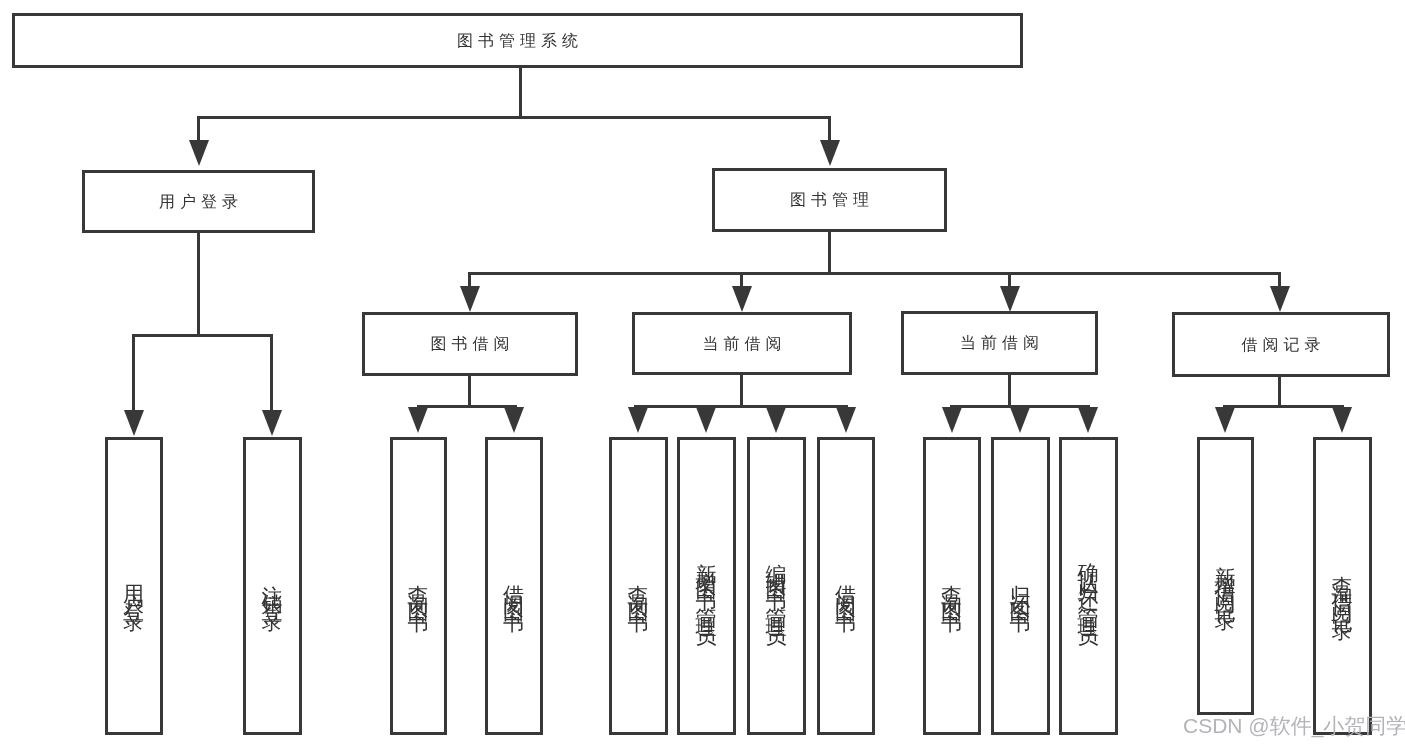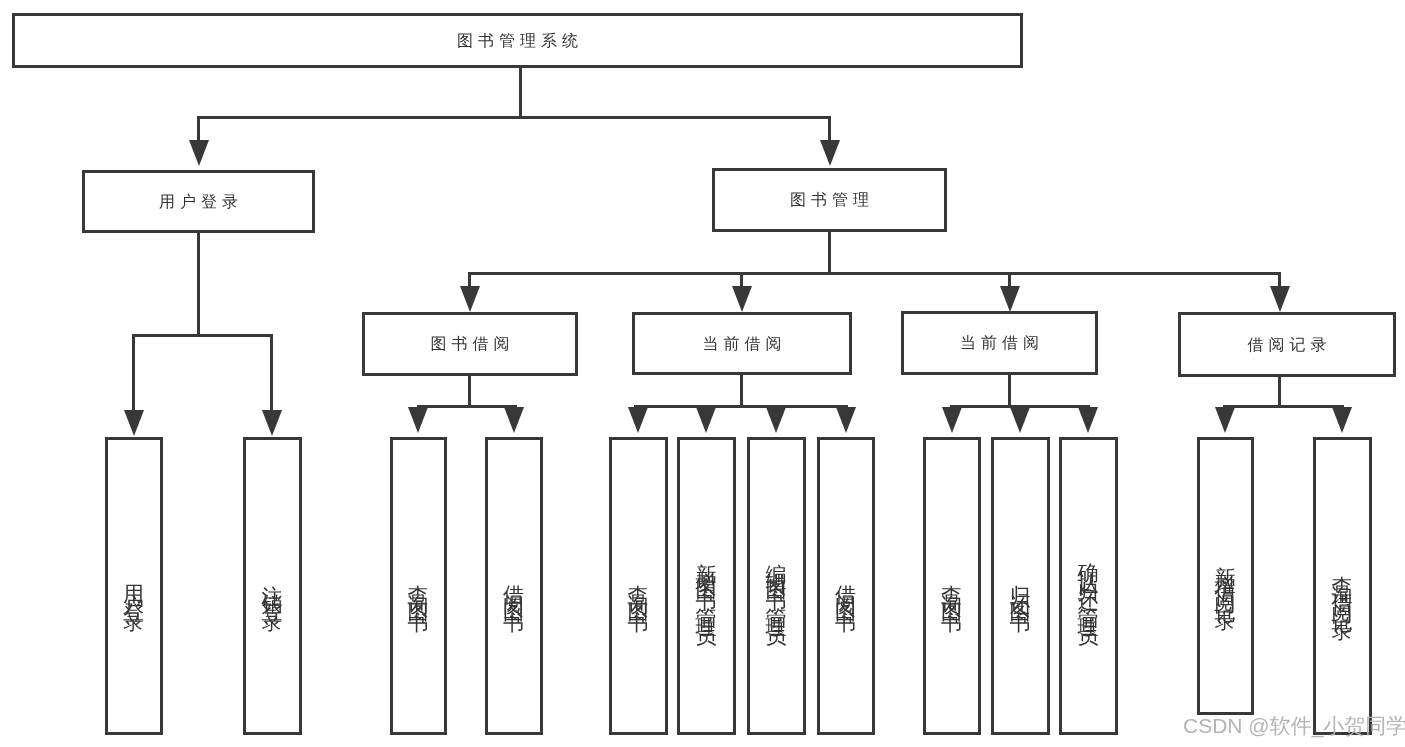--- a/index.html
+++ b/index.html
@@ -80,21 +80,21 @@
 
   <div class="box" style="left:362px; top:312px; width:216px; height:64px;">
     <span class="hlabel">图书借阅</span>
   </div>
   <div class="box" style="left:632px; top:312px; width:220px; height:63px;">
     <span class="hlabel">当前借阅</span>
   </div>
   <div class="box" style="left:901px; top:311px; width:197px; height:64px;">
     <span class="hlabel">当前借阅</span>
   </div>
-  <div class="box" style="left:1172px; top:312px; width:218px; height:65px;margin-left:6px;">
+  <div class="box" style="left:1172px; top:312px; width:218px; height:65px;">
     <span class="hlabel">借阅记录</span>
   </div>
 
   <div class="box" style="left:105px; top:437px; width:58px; height:298px;">
     <span class="vlabel">用户登录</span>
   </div>
   <div class="box" style="left:243px; top:437px; width:59px; height:298px;">
     <span class="vlabel">注销登录</span>
   </div>
 

